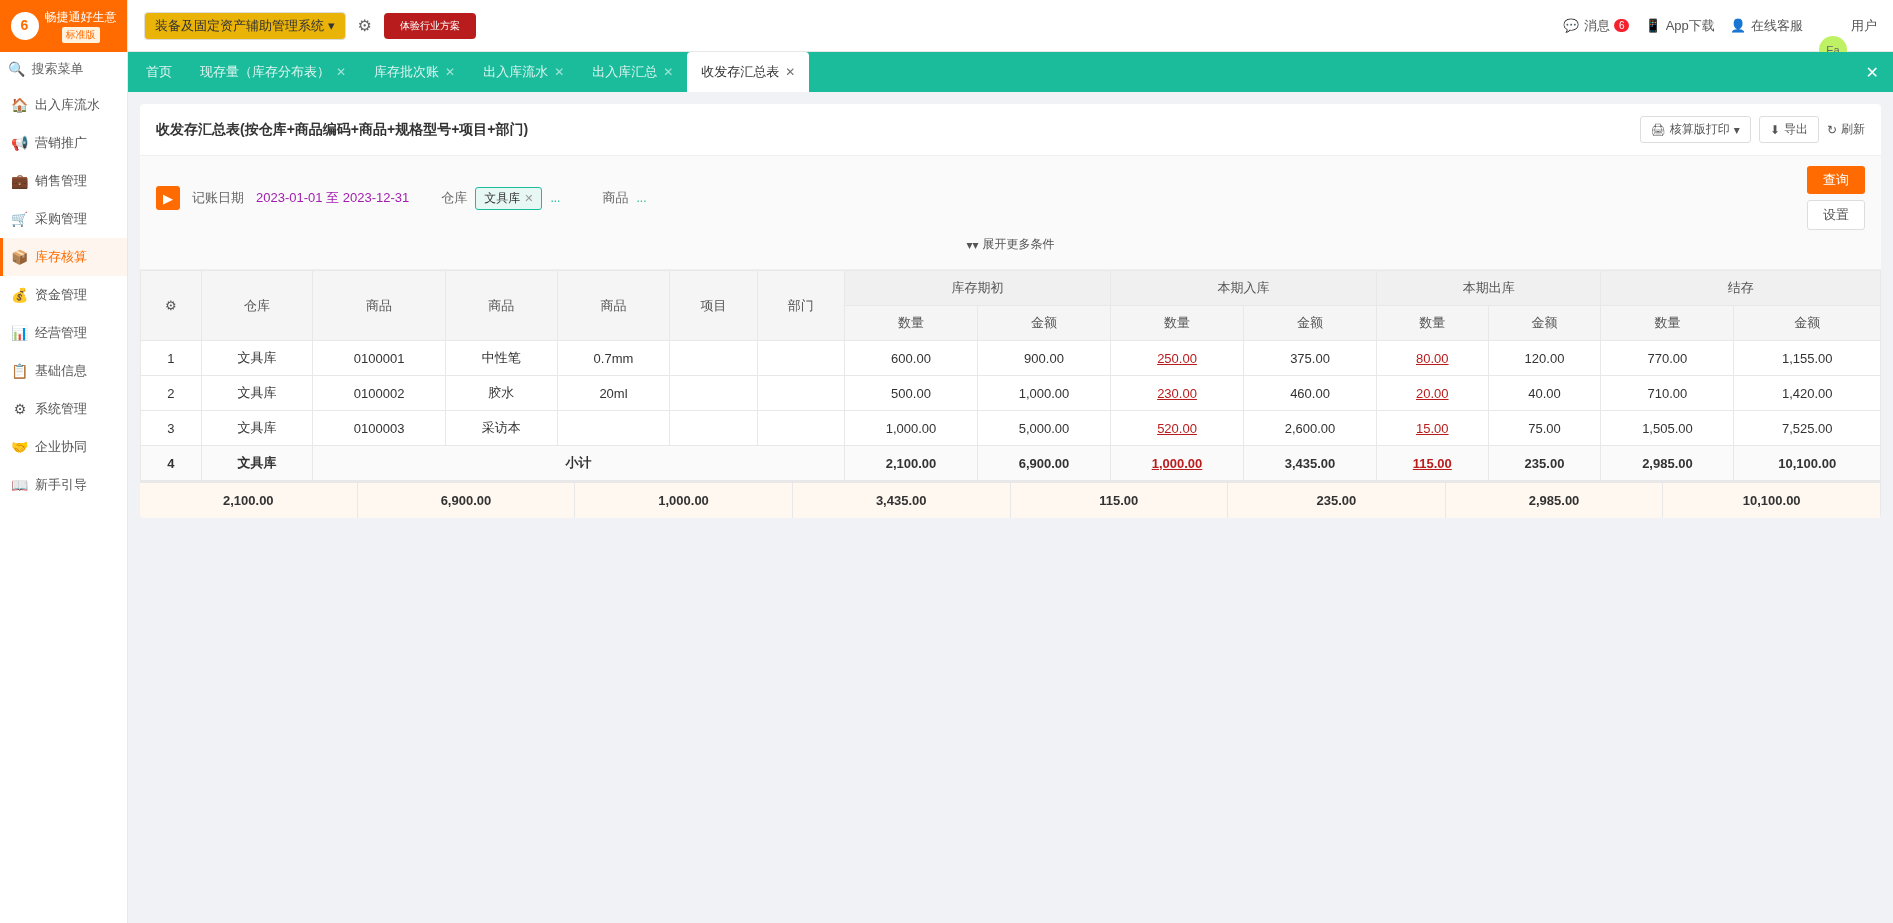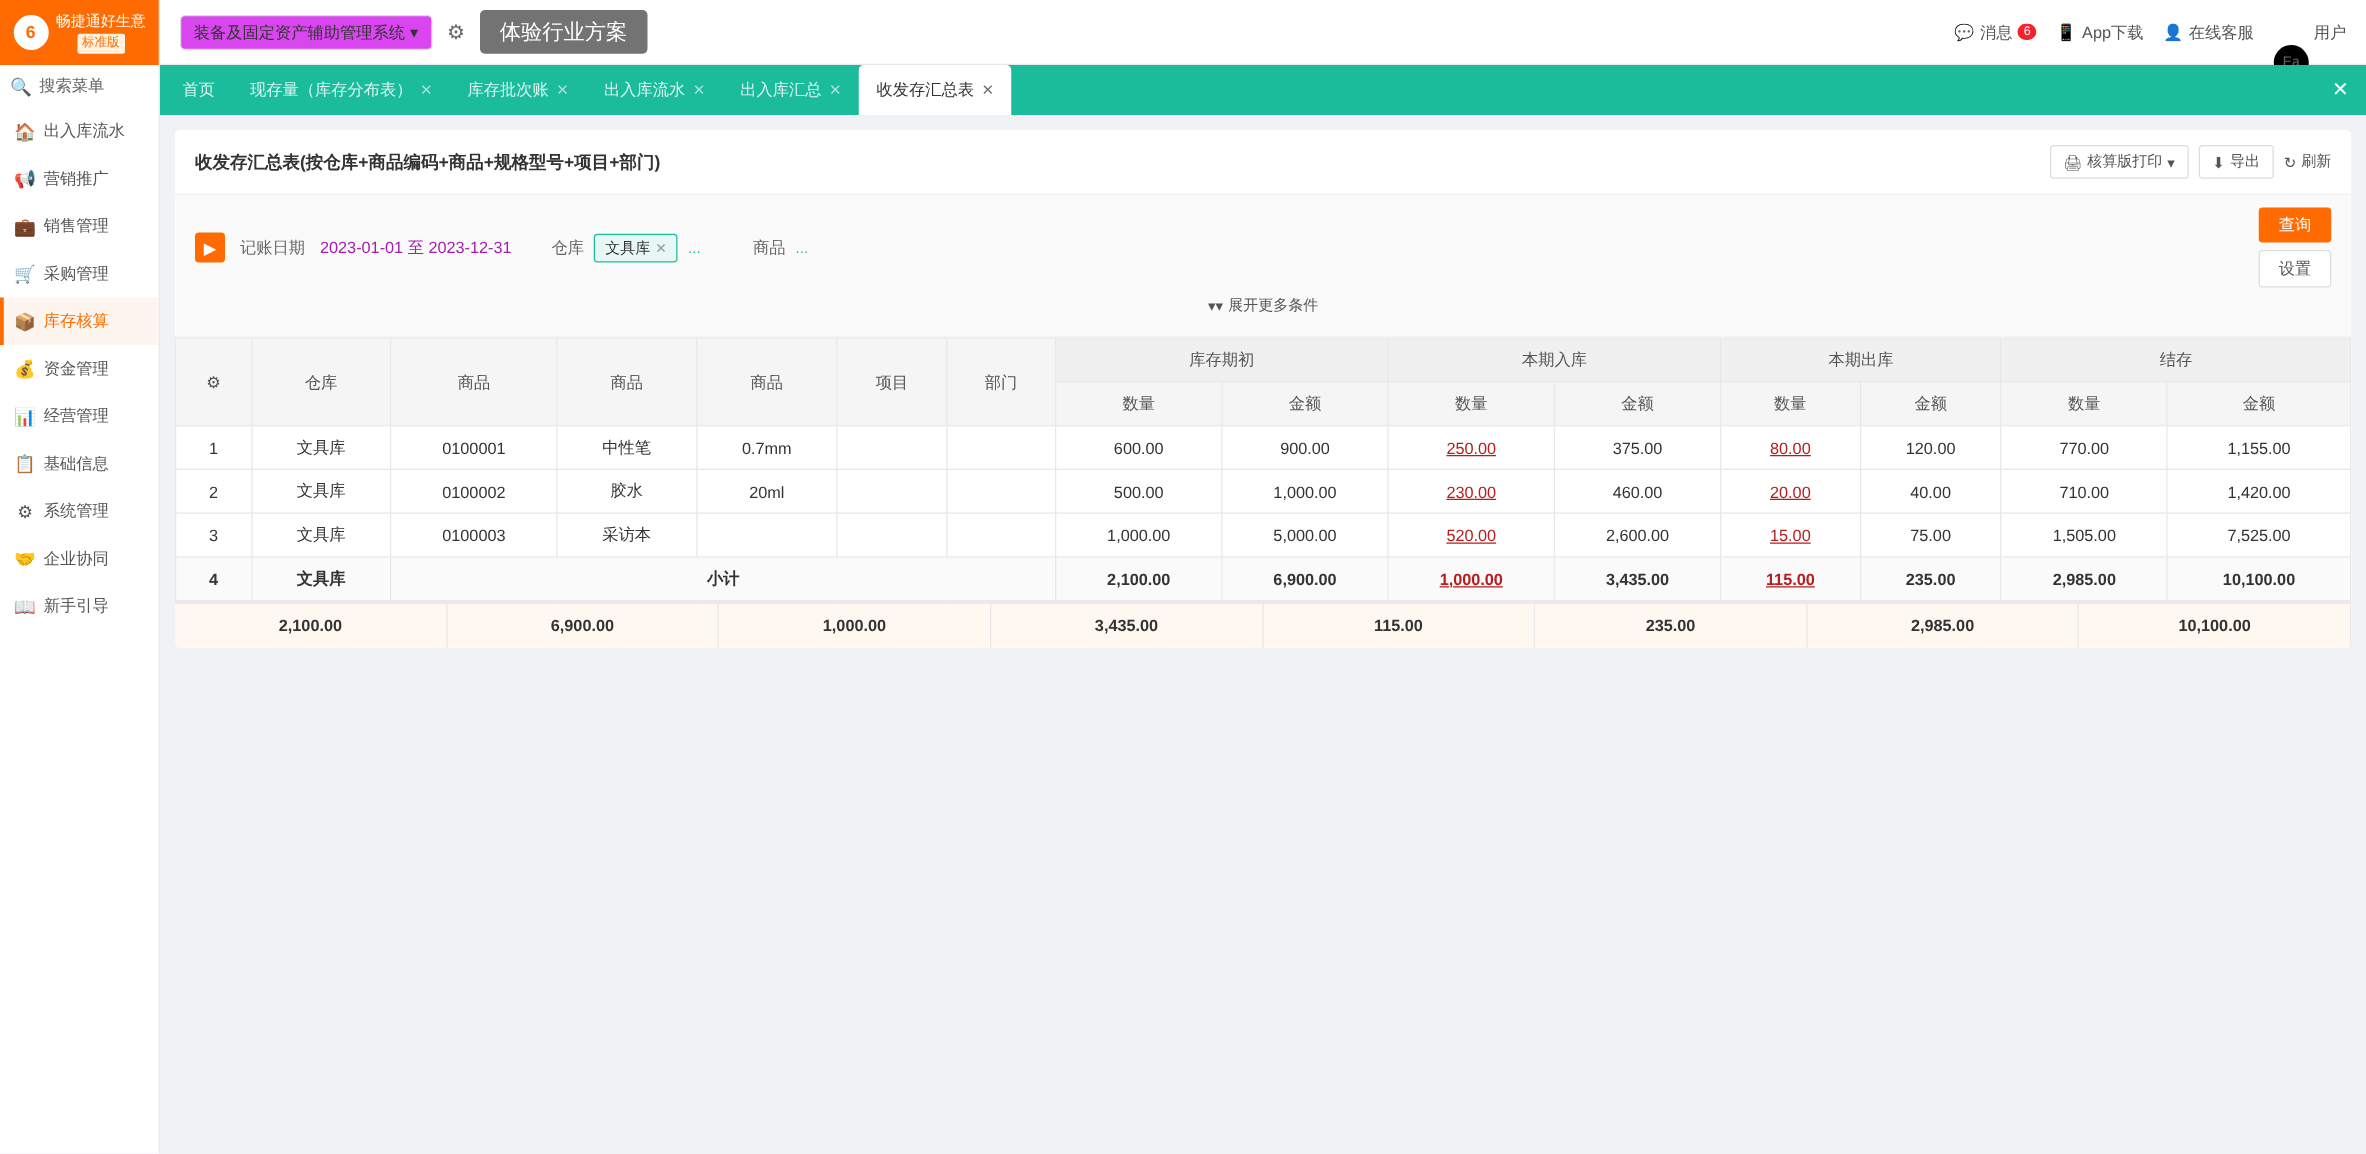--- a/index.html
+++ b/index.html
@@ -17,27 +17,27 @@
     .sidebar-item { display: flex; align-items: center; padding: 10px 8px; color: #555; cursor: pointer; font-size: 13px; border-left: 3px solid transparent; }
     .sidebar-item.active { background: #fef6ee; color: #ff6b00; border-left-color: #ff6b00; }
     .sidebar-item .item-icon { width: 18px; height: 18px; margin-right: 6px; display: flex; align-items: center; justify-content: center; font-size: 14px; }
 
     
     .main-area { flex: 1; display: flex; flex-direction: column; overflow: hidden; }
 
     
     .top-header { height: 52px; background: #fff; border-bottom: 1px solid #e8e8e8; display: flex; align-items: center; padding: 0 16px; justify-content: space-between; flex-shrink: 0; }
     .top-header-left { display: flex; align-items: center; gap: 12px; }
-    .system-select { display: flex; align-items: center; gap: 4px; background: #d946ef; border: 1px solid #ddd; border-radius: 4px; padding: 4px 10px; cursor: pointer; font-size: 13px; }
-    .trial-btn { background: #737373; color: #fff; border: none; border-radius: 4px; padding: 6px 16px; cursor: pointer; font-size: 17px; }
+    .system-select { display: flex; align-items: center; gap: 4px; background: #eab308; border: 1px solid #ddd; border-radius: 4px; padding: 4px 10px; cursor: pointer; font-size: 13px; }
+    .trial-btn { background: #b91c1c; color: #fff; border: none; border-radius: 4px; padding: 6px 16px; cursor: pointer; font-size: 10px; }
     .gear-btn { color: #666; cursor: pointer; font-size: 16px; }
     .top-header-right { display: flex; align-items: center; gap: 16px; color: #555; font-size: 13px; }
     .top-right-item { display: flex; align-items: center; gap: 4px; cursor: pointer; }
     .badge { background: #f5222d; color: #fff; border-radius: 10px; font-size: 10px; padding: 1px 5px; }
-    .user-avatar { width: 28px; height: 28px; background: #000000; border-radius: 50%; display: flex; align-items: center; justify-content: center; font-size: 11px; color: #666; margin-top: 48px; }
+    .user-avatar { width: 28px; height: 28px; background: #bef264; border-radius: 50%; display: flex; align-items: center; justify-content: center; font-size: 11px; color: #666; margin-top: 48px; }
 
     
     .tabs-bar { background: #1abc9c; display: flex; align-items: center; flex-shrink: 0; height: 40px; padding: 0 4px; justify-content: flex-end; }
     .tab-item { display: flex; align-items: center; padding: 0 14px; height: 40px; color: rgba(255,255,255,0.85); cursor: pointer; font-size: 13px; white-space: nowrap; gap: 6px; }
     .tab-item.active { background: #fff; color: #333; border-radius: 4px 4px 0 0; }
     .tab-close { font-size: 12px; opacity: 0.7; }
     .tabs-close-all { margin-left: auto; color: #fff; cursor: pointer; padding: 0 10px; font-size: 16px; }
 
     
     .content { flex: 1; overflow: auto; background: #f0f2f5; padding: 12px; }

